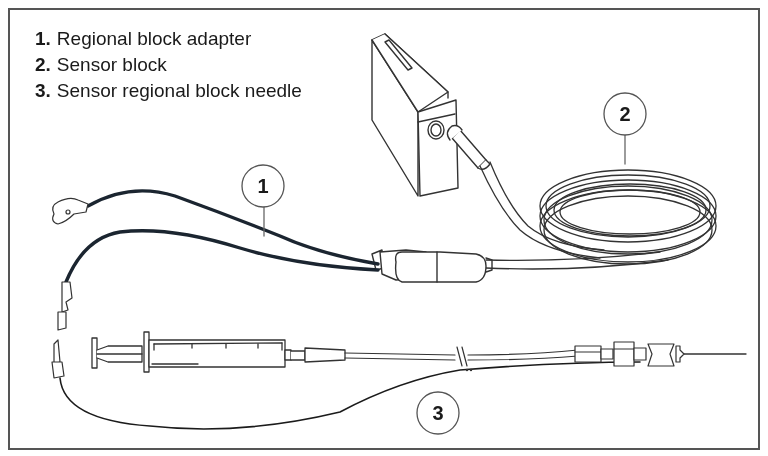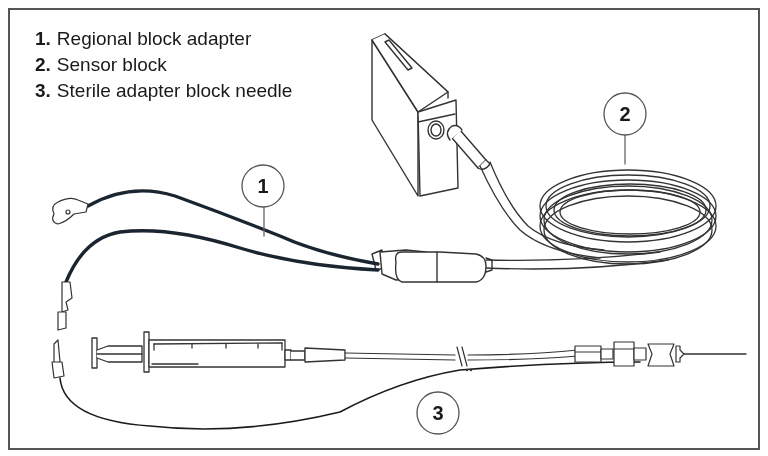--- a/index.html
+++ b/index.html
@@ -17,21 +17,21 @@
 <div class="frame"></div>
 
 <div class="legend">
   <div class="legend-item">
     <span class="legend-num">1.</span><span>Regional block adapter</span>
   </div>
   <div class="legend-item">
     <span class="legend-num">2.</span><span>Sensor block</span>
   </div>
   <div class="legend-item">
-    <span class="legend-num">3.</span><span>Sterile adapter block needle</span>
+    <span class="legend-num">3.</span><span>Sensor regional block needle</span>
   </div>
 </div>
 
 <svg class="diagram" viewBox="0 0 768 456" fill="none" stroke="#333" stroke-linecap="round" stroke-linejoin="round">
 
   <g stroke-width="1.4">
     <path d="M372 40 L385 34 L448 92 L448 98"></path>
     <path d="M372 40 L372 120 L418 196 L418 112 Z" fill="#fff"></path>
     <path d="M385 34 L448 92 L418 112 L372 40" fill="#fff"></path>
     <path d="M418 112 L456 100 L458 188 L420 196 Z" fill="#fff"></path>

